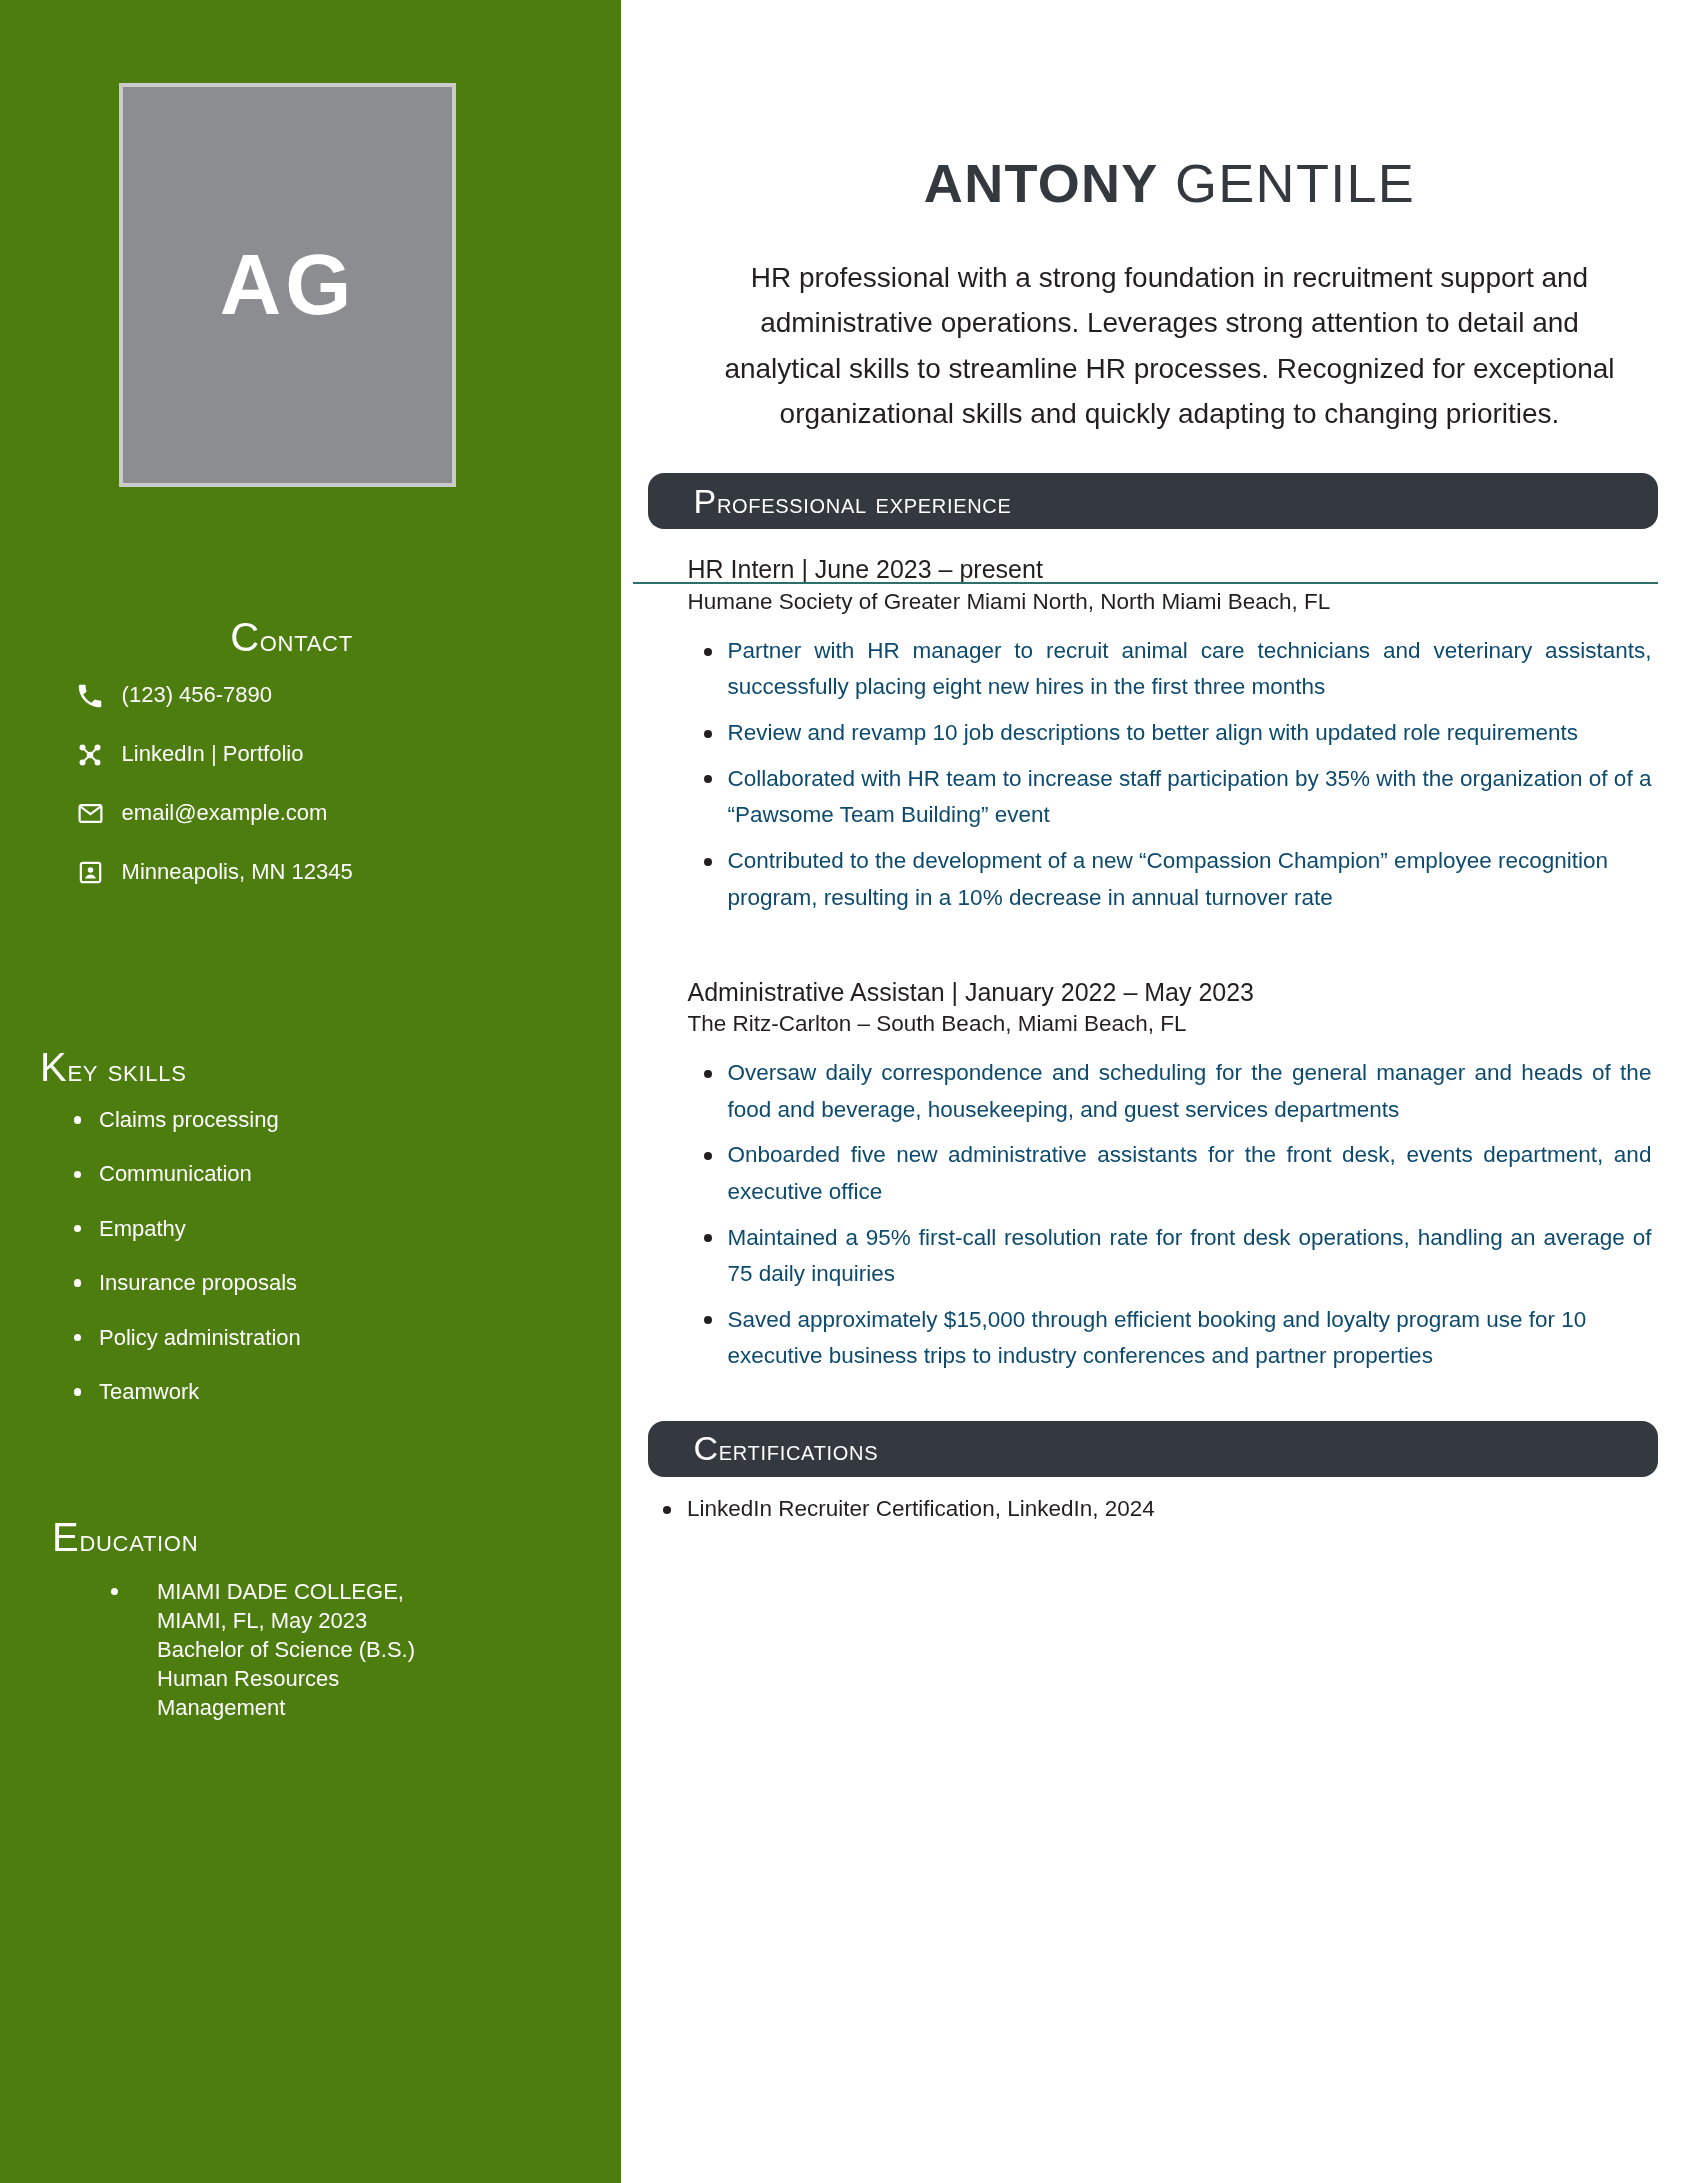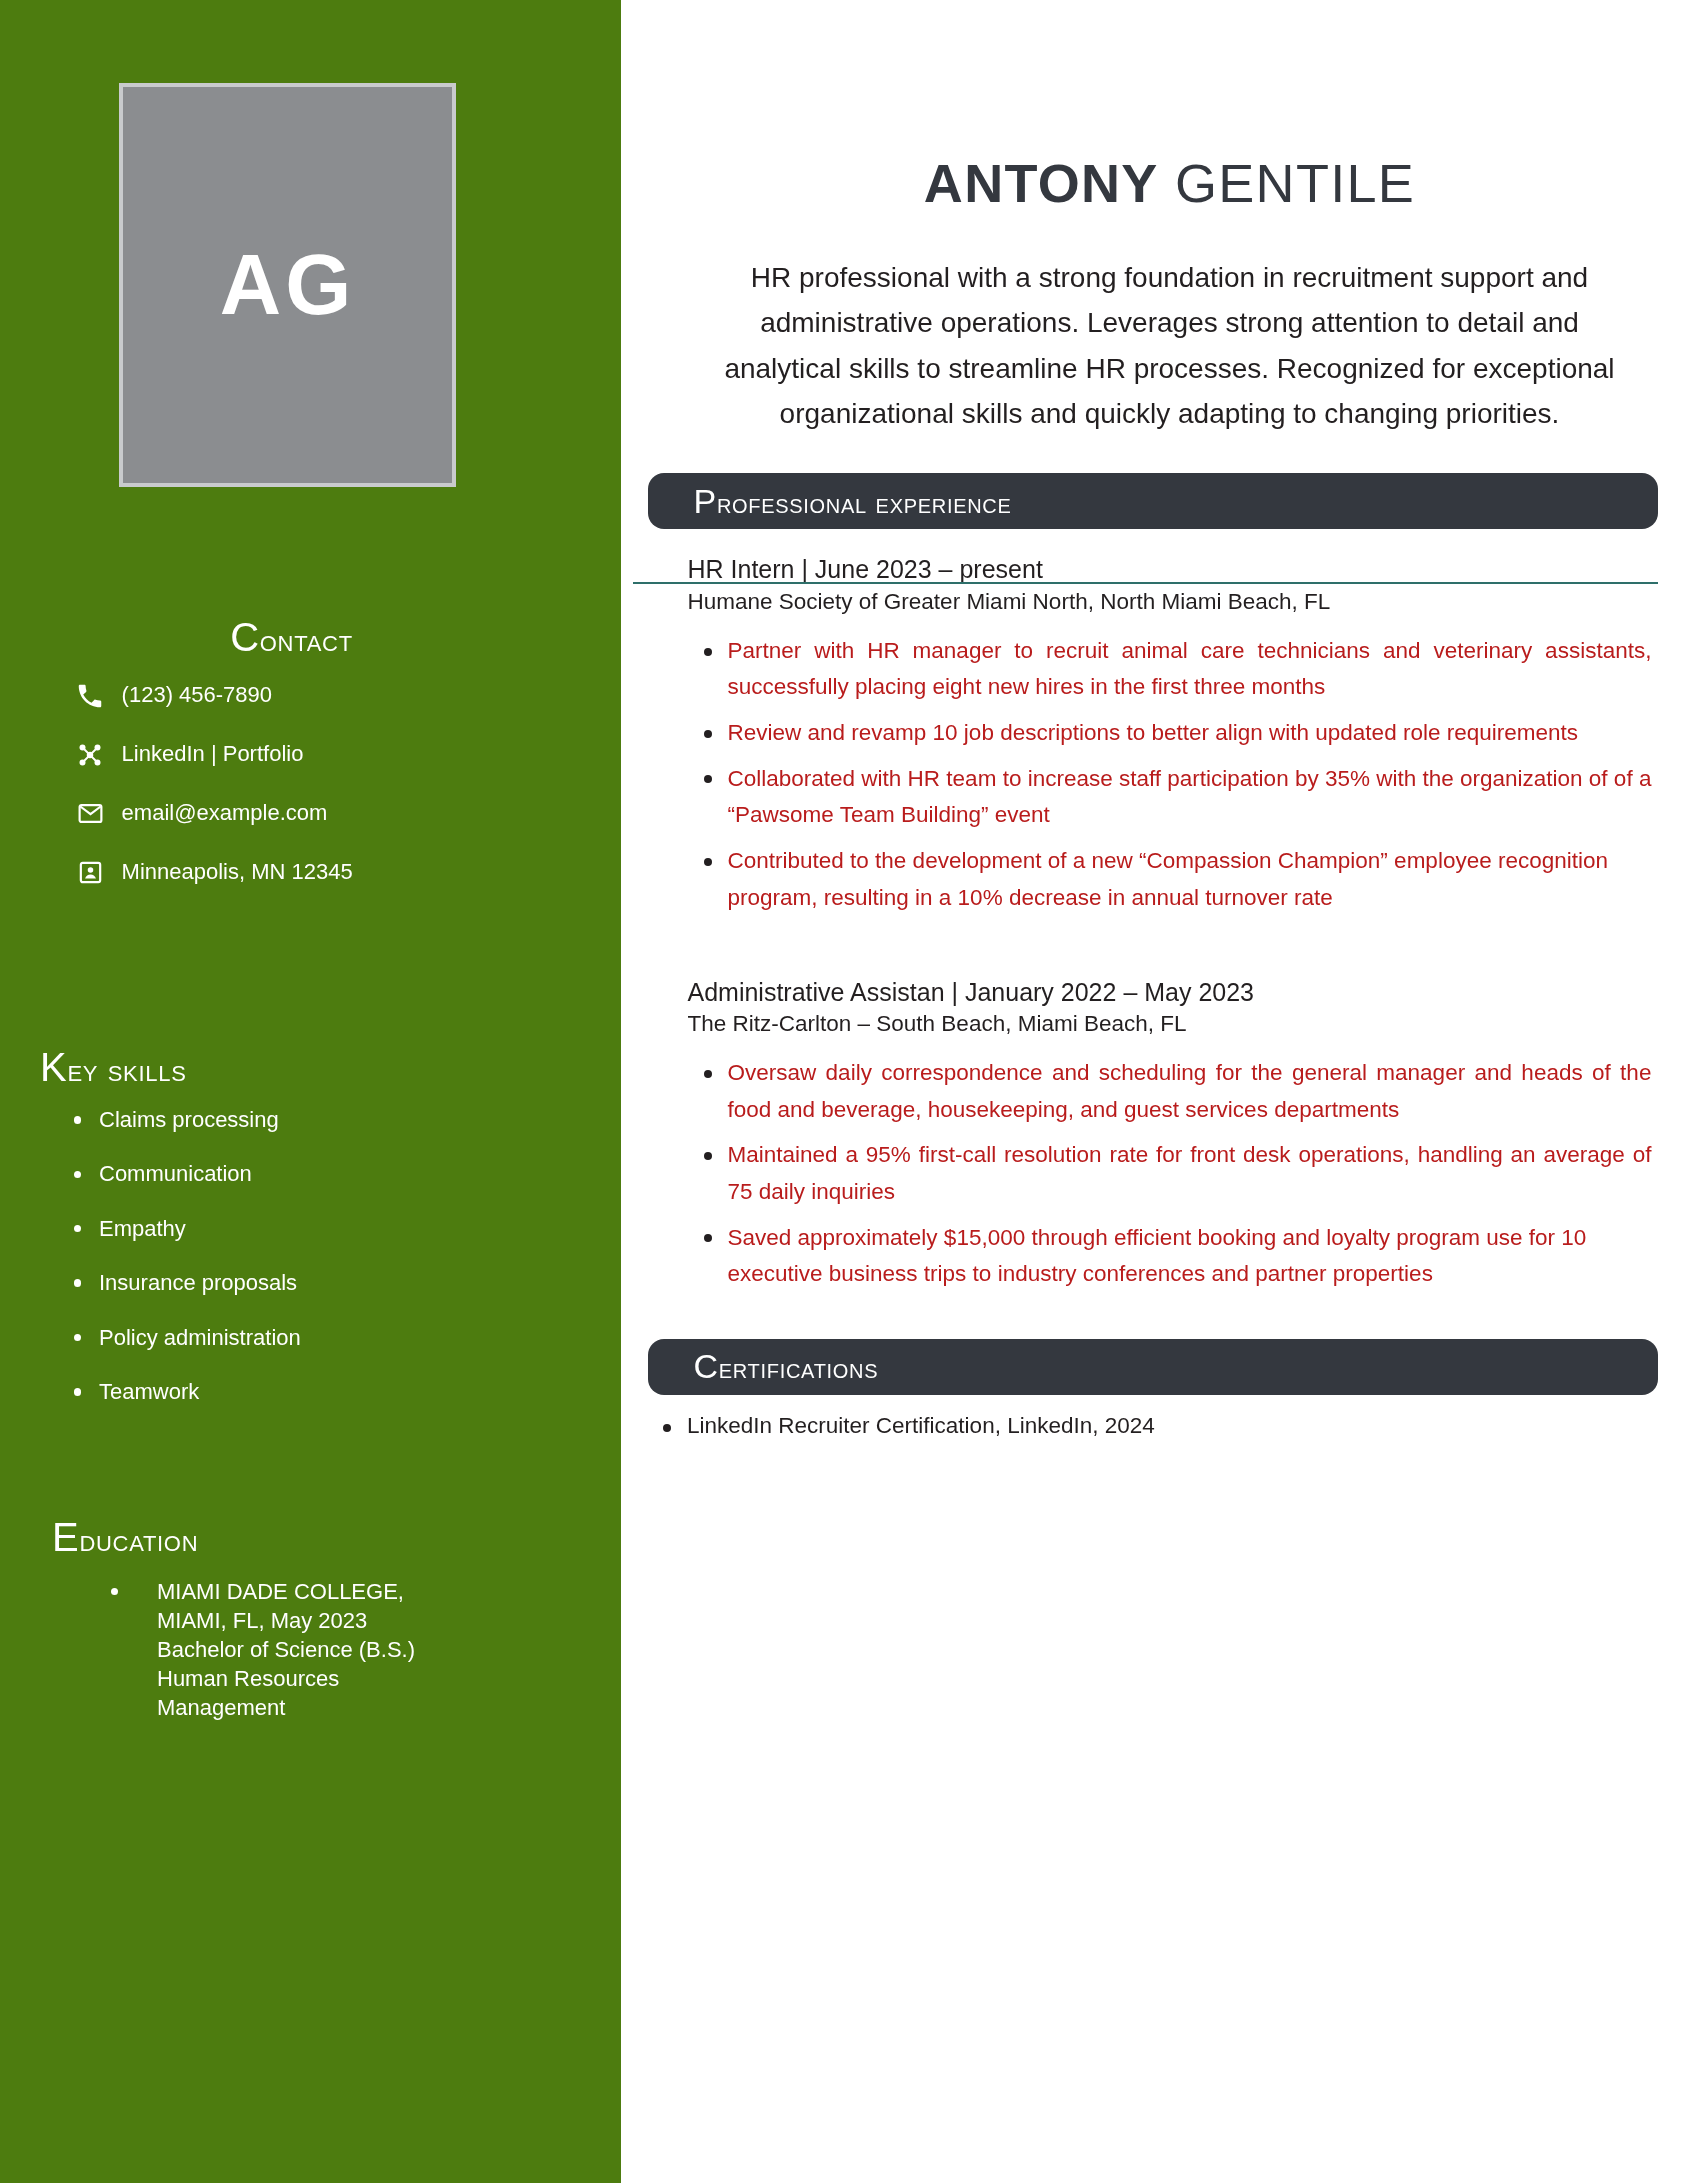--- a/index.html
+++ b/index.html
@@ -243,21 +243,21 @@
     margin: 17px 0 0 0;
     padding: 0 6.6px 0 40px;
     list-style: none;
   }
   .job-bullets li {
     font-size: 22.5px;
     line-height: 1.62;
     margin-bottom: 9.3px;
     position: relative;
     text-align: justify;
-    color: #b91c1c;
+    color: #0c4a6e;
   }
   .job-bullets li::before {
     content: "";
     position: absolute;
     left: -24px;
     top: 14.6px;
     width: 8px;
     height: 8px;
     border-radius: 50%;
     background: #231f20;
@@ -408,20 +408,21 @@
         </ul>
       </div>
 
       <div class="spacer-40"></div>
 
       <div class="job">
         <div class="job-title">Administrative Assistan |  January 2022 – May 2023</div>
         <div class="job-org">The Ritz-Carlton – South Beach, Miami Beach, FL</div>
         <ul class="job-bullets">
           <li>Oversaw daily correspondence and scheduling for the general manager and heads of the food and beverage, housekeeping, and guest services departments</li>
+          <li>Onboarded five new administrative assistants for the front desk, events department, and executive office</li>
           <li>Maintained a 95% first-call resolution rate for front desk operations, handling an average of 75 daily inquiries</li>
           <li>Saved approximately $15,000 through efficient booking and loyalty program use for 10 executive business trips to industry conferences and partner properties</li>
         </ul>
       </div>
     </div>
 
     <div class="spacer-56"></div>
     <div class="section-bar">
       <span class="title"><span class="cap">C</span><span style="font-variant: small-caps; text-transform: lowercase;">ERTIFICATIONS</span></span>
     </div>

